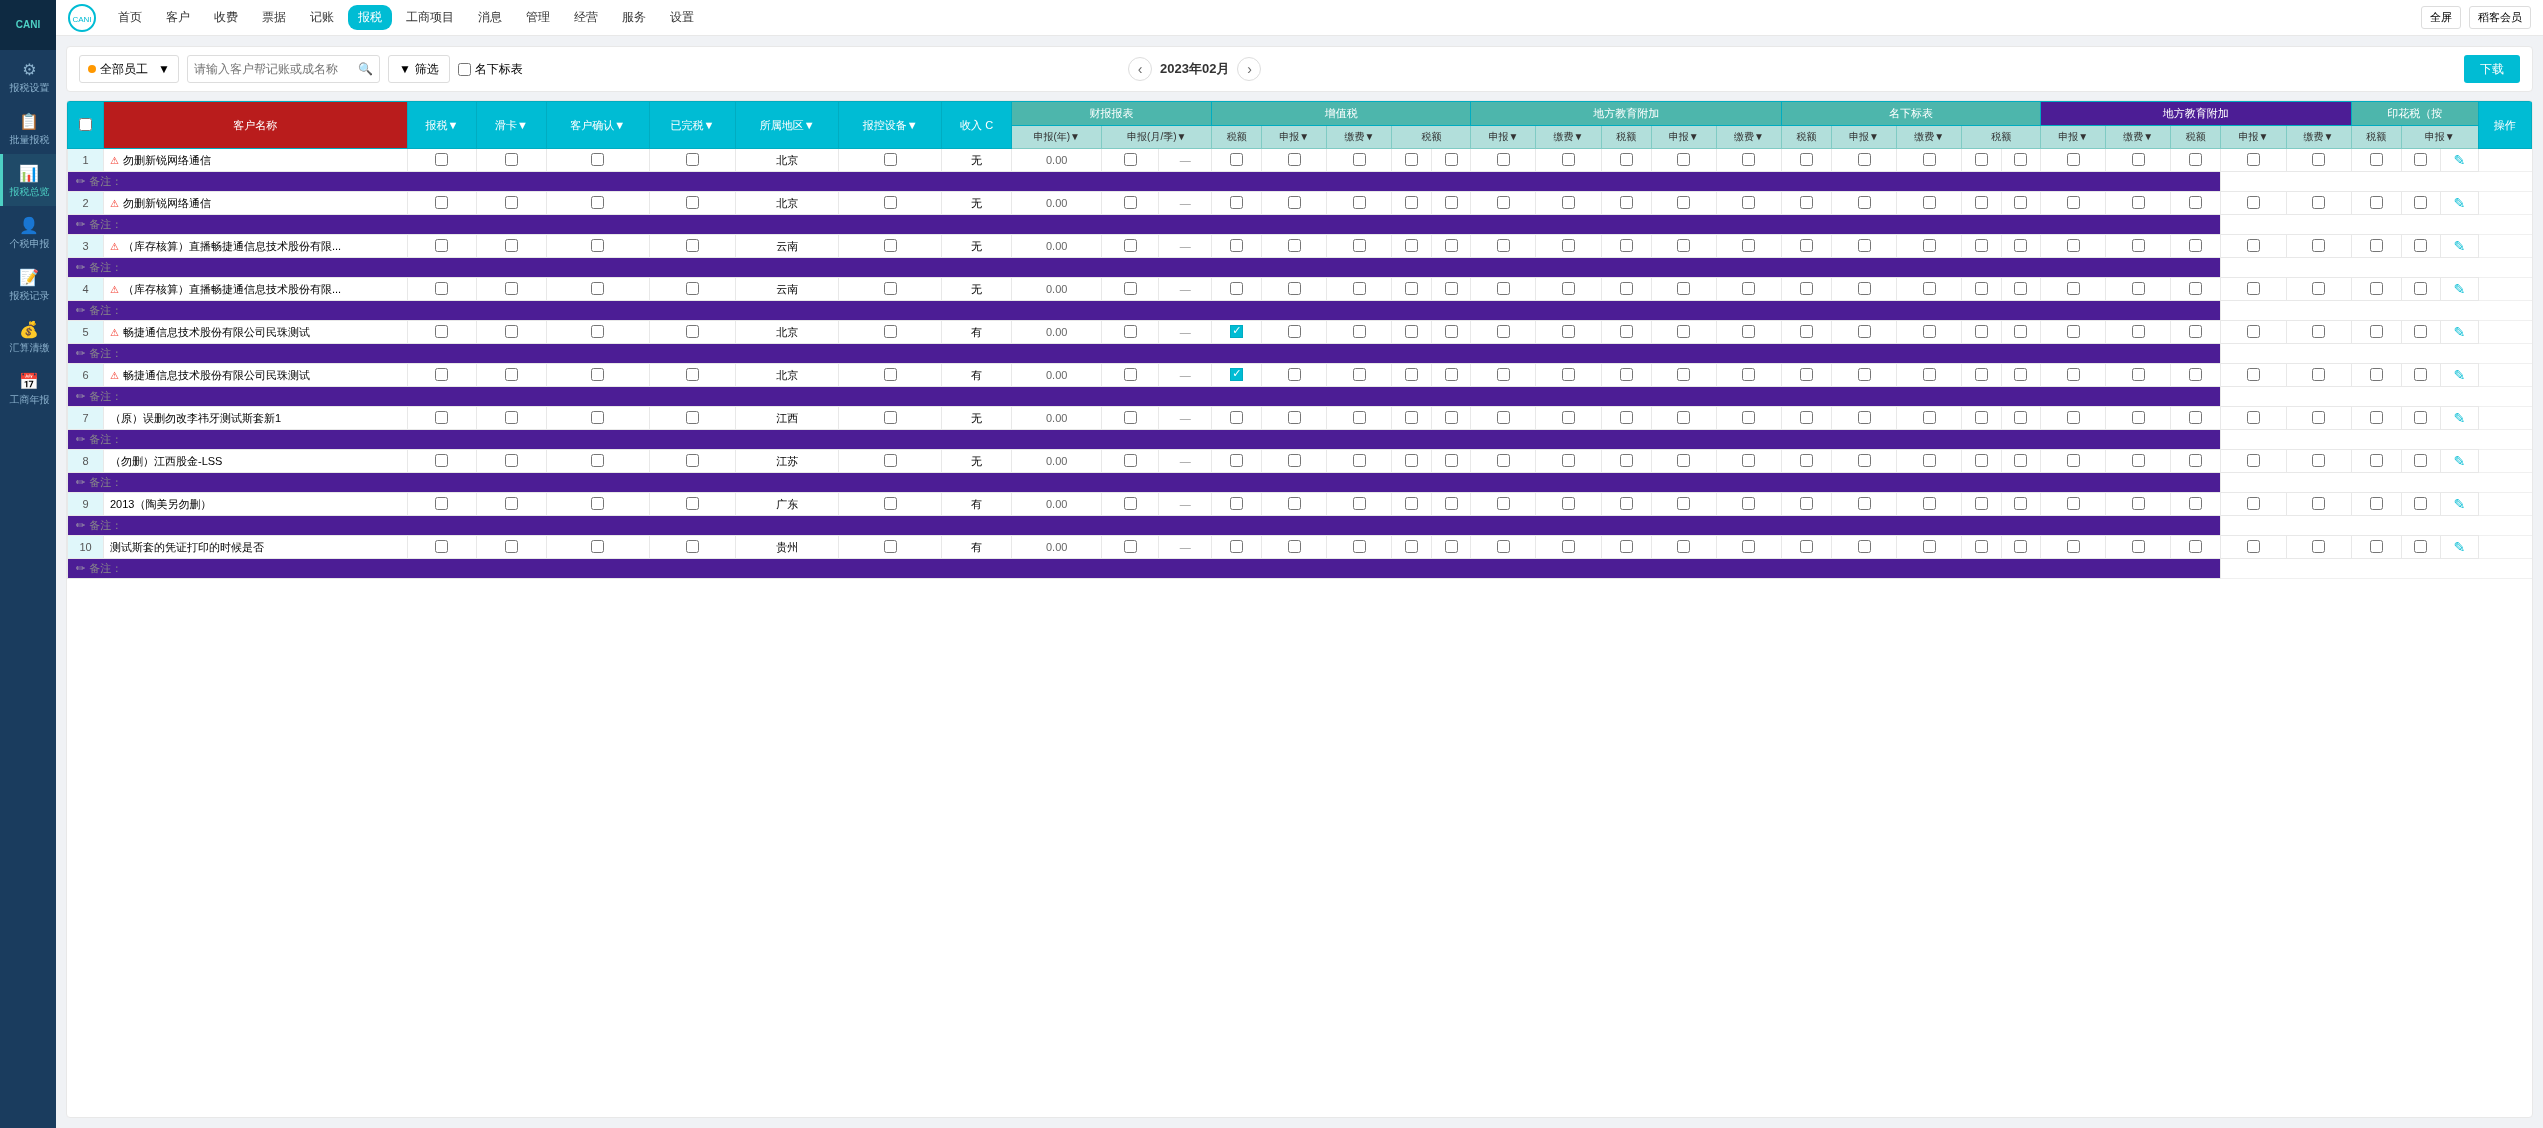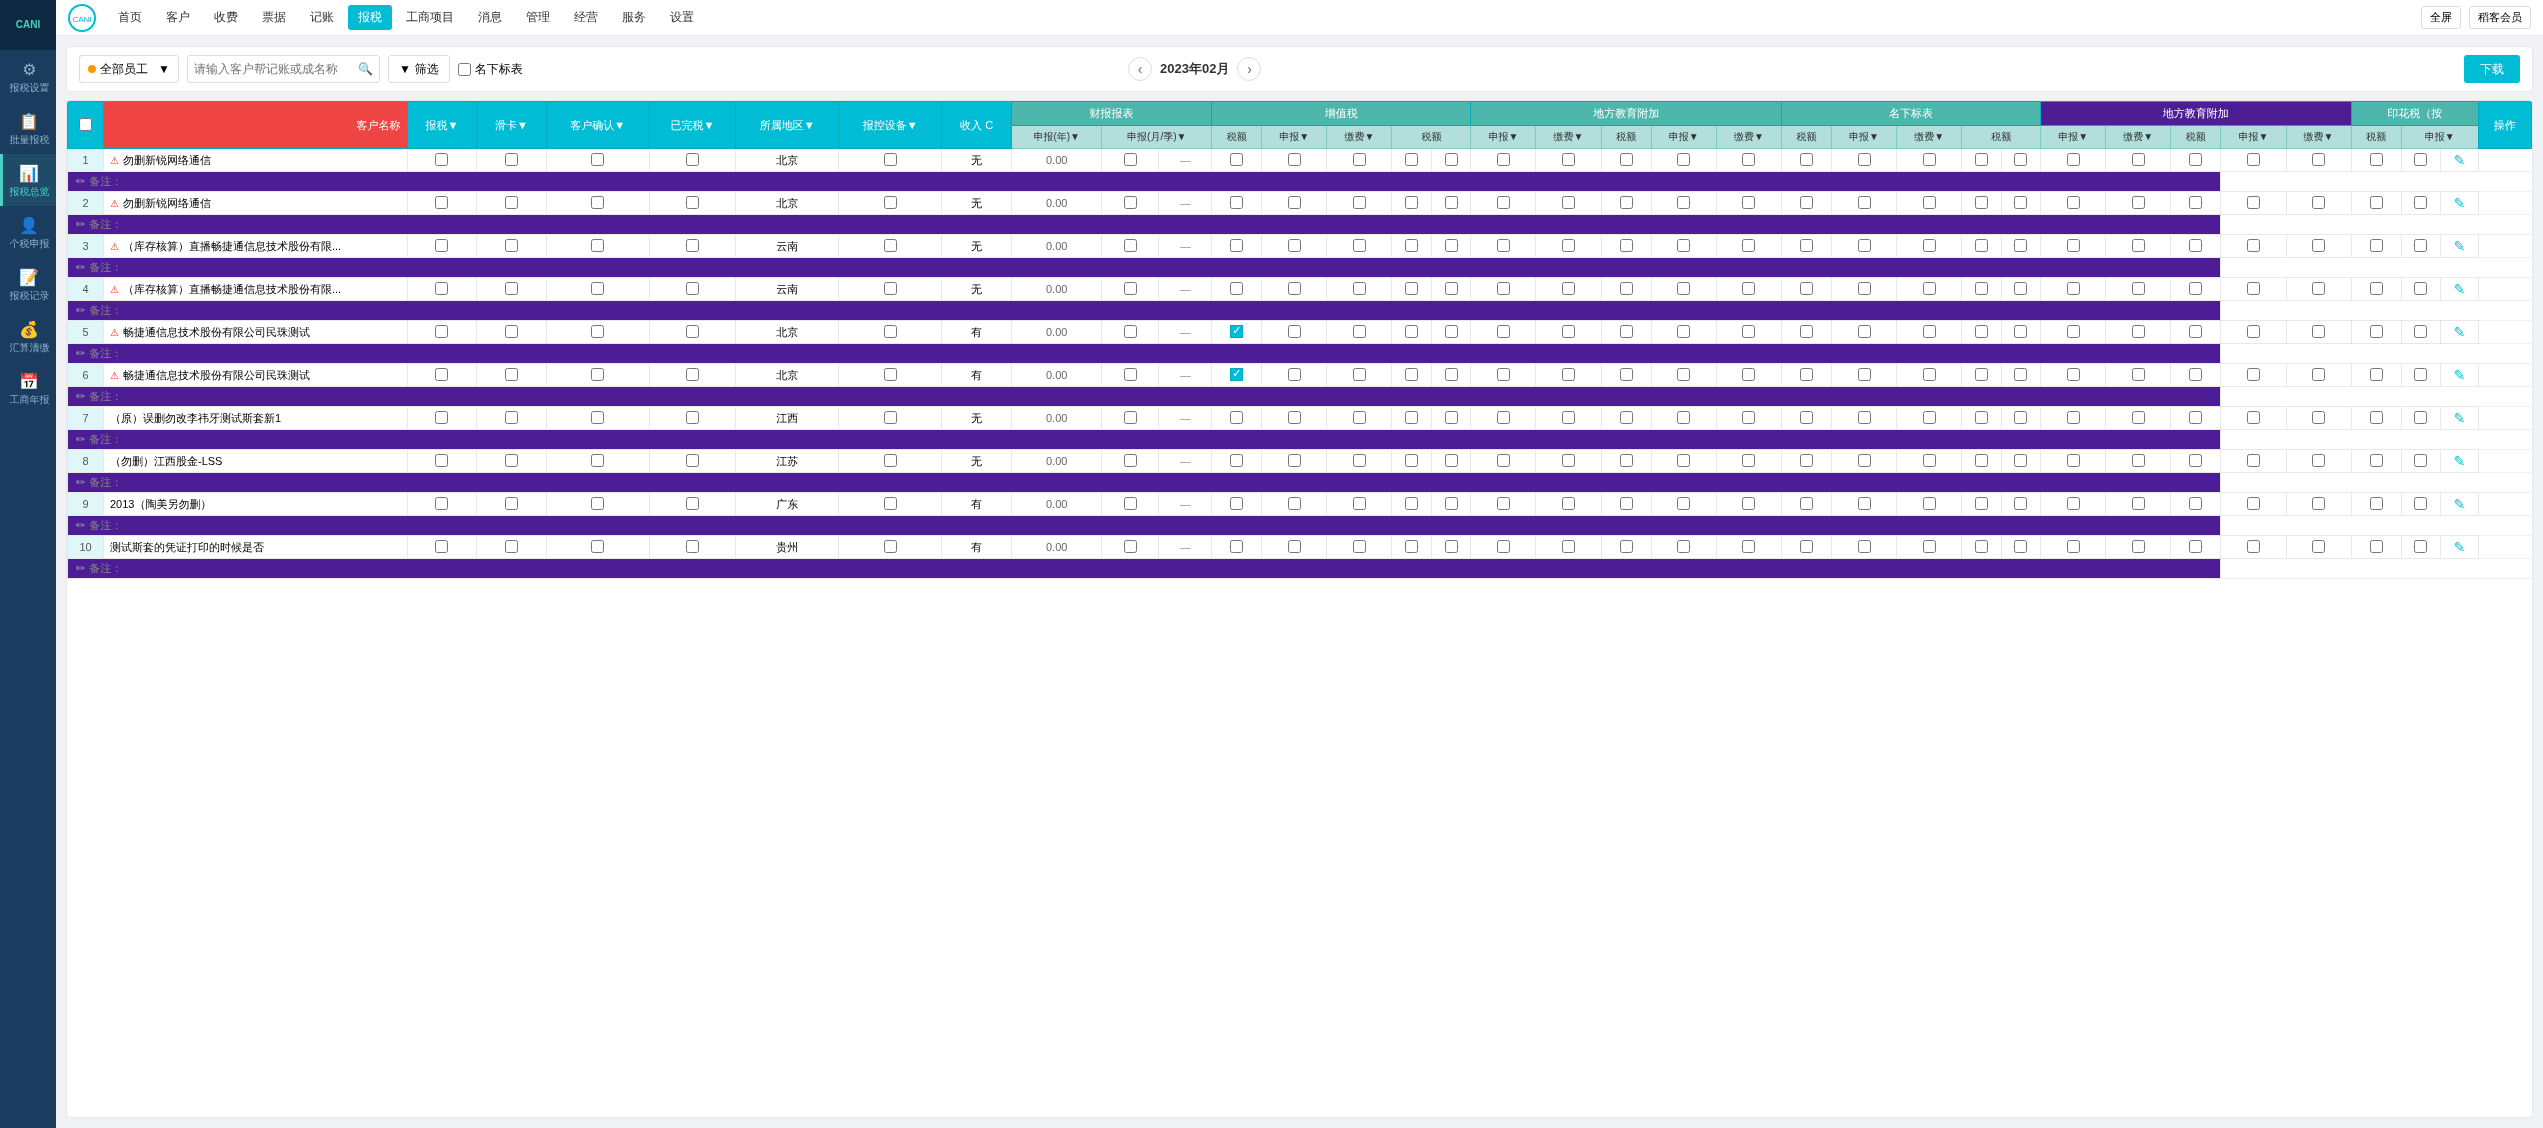--- a/index.html
+++ b/index.html
@@ -86,21 +86,21 @@
     .topnav-item {
       padding: 4px 10px;
       font-size: 12px;
       color: #333;
       cursor: pointer;
       border-radius: 3px;
     }
     .topnav-item.active {
       background: #00bcd4;
       color: #fff;
-      border-radius: 3px;
+      border-radius: 9px;
     }
     .topnav-right {
       margin-left: auto;
       display: flex;
       align-items: center;
       gap: 8px;
       font-size: 12px;
       color: #555;
     }
     .topnav-right-btn {
@@ -432,21 +432,21 @@
       </div>
 
       <div class="table-container">
         <table>
           <thead>
 
             <tr>
               <th rowspan="3" style="background:#00bcd4;color:#fff;width:36px;">
                 <input type="checkbox" style="">
               </th>
-              <th rowspan="3" style="background:#ef4444;color:#fff;min-width:180px;text-align:right;">客户名称</th>
+              <th rowspan="3" style="background:#b91c1c;color:#fff;min-width:180px;text-align:center;">客户名称</th>
               <th rowspan="3" style="background:#00bcd4;color:#fff;margin-top:28px;">报税▼</th>
               <th rowspan="3" style="background:#00bcd4;color:#fff;">滑卡▼</th>
               <th rowspan="3" style="background:#00bcd4;color:#fff;">客户确认▼</th>
               <th rowspan="3" style="background:#00bcd4;color:#fff;">已完税▼</th>
               <th rowspan="3" style="background:#00bcd4;color:#fff;">所属地区▼</th>
               <th rowspan="3" style="background:#00bcd4;color:#fff;">报控设备▼</th>
               <th rowspan="3" style="background:#00bcd4;color:#fff;">收入 C</th>
               <th colspan="3" style="background:#4db6ac;color:#fff;">财报报表</th>
               <th colspan="5" style="background:#4db6ac;color:#fff;">增值税</th>
               <th colspan="5" style="background:#4db6ac;color:#fff;">地方教育附加</th>

